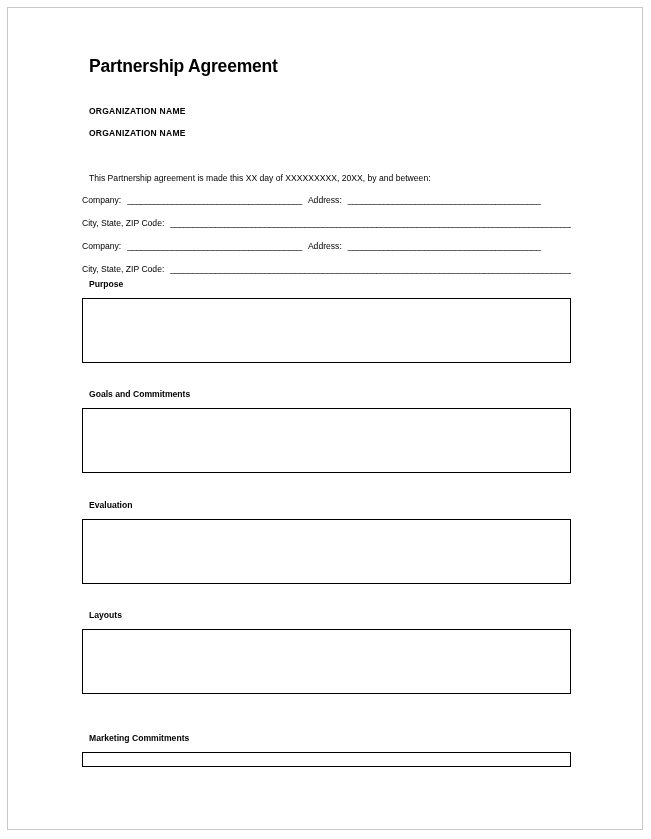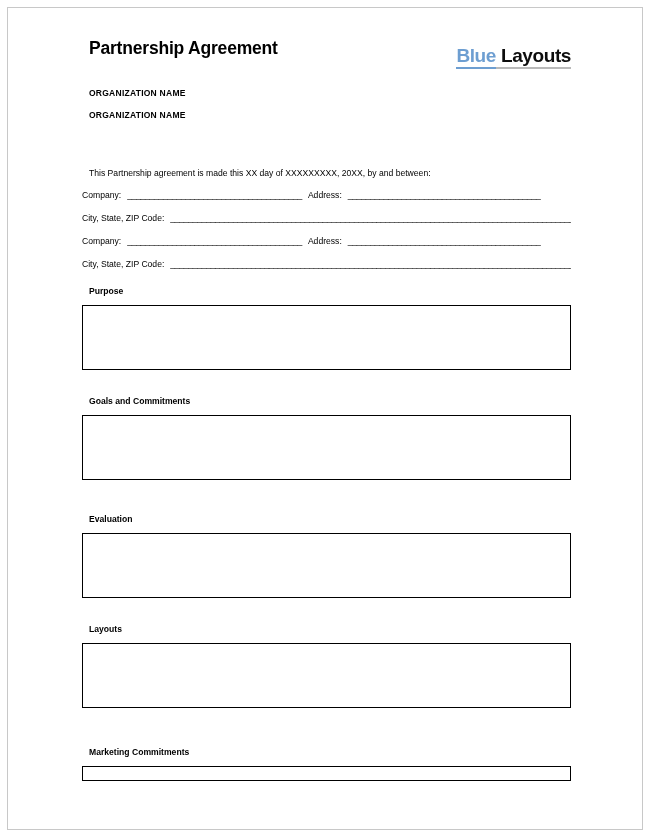--- a/index.html
+++ b/index.html
@@ -22,21 +22,21 @@
     width: 636px;
     height: 823px;
     border: 1px solid #c8c8c8;
     box-sizing: border-box;
     background: #ffffff;
   }
 
   .content {
     position: absolute;
     left: 74px;
-    top: 22px;
+    top: 40px;
     width: 489px;
   }
 
   
   .header {
     position: relative;
     height: 48px;
   }
   .doc-title {
     position: absolute;
@@ -107,21 +107,21 @@
     font-weight: bold;
     letter-spacing: 0.25px;
     line-height: 11px;
     margin-top: 11px;
   }
 
   .intro-para {
     margin-left: 7px;
     font-size: 8.6px;
     line-height: 12px;
-    margin-top: 46px;
+    margin-top: 33px;
   }
 
   
   .fill-row {
     font-size: 8.6px;
     line-height: 12px;
     margin-top: 10px;
     white-space: nowrap;
     overflow: hidden;
   }
@@ -143,37 +143,34 @@
   .section-box {
     margin-top: 8px;
     border: 1.6px solid #000000;
     box-sizing: border-box;
     width: 489px;
     background: #ffffff;
   }
   .box-tall { height: 65px; }
   .box-short { height: 15px; }
 
-  .sec-purpose { margin-top: 16px; }
+  .sec-purpose { margin-top: 4px; }
   .sec-goals { margin-top: 26px; }
-  .sec-eval { margin-top: 34px; }
+  .sec-eval { margin-top: 27px; }
   .sec-benefits { margin-top: 26px; }
   .sec-marketing { margin-top: 39px; }
 </style>
 </head>
 <body>
 
 <div class="page">
   <div class="content">
 
     <div class="header">
       <div class="doc-title">Partnership Agreement</div>
-      <div class="logo">
-        <span class="logo-blue">Blue</span><span class="logo-gap">&nbsp;</span><span class="logo-layouts">Layouts</span>
-      </div>
     </div>
 
     <div class="org-line">ORGANIZATION NAME</div>
     <div class="org-line-2">ORGANIZATION NAME</div>
 
     <div class="intro-para">This Partnership agreement is made this XX day of XXXXXXXXX, 20XX, by and between:</div>
 
     <div class="fill-row">
       <span class="fl-label">Company:</span><span class="fl-spacer"></span><span class="fl-rule">_______________________________________</span><span class="fl-spacer"></span><span class="fl-label">Address:</span><span class="fl-spacer"></span><span class="fl-rule">___________________________________________</span>
     </div>

